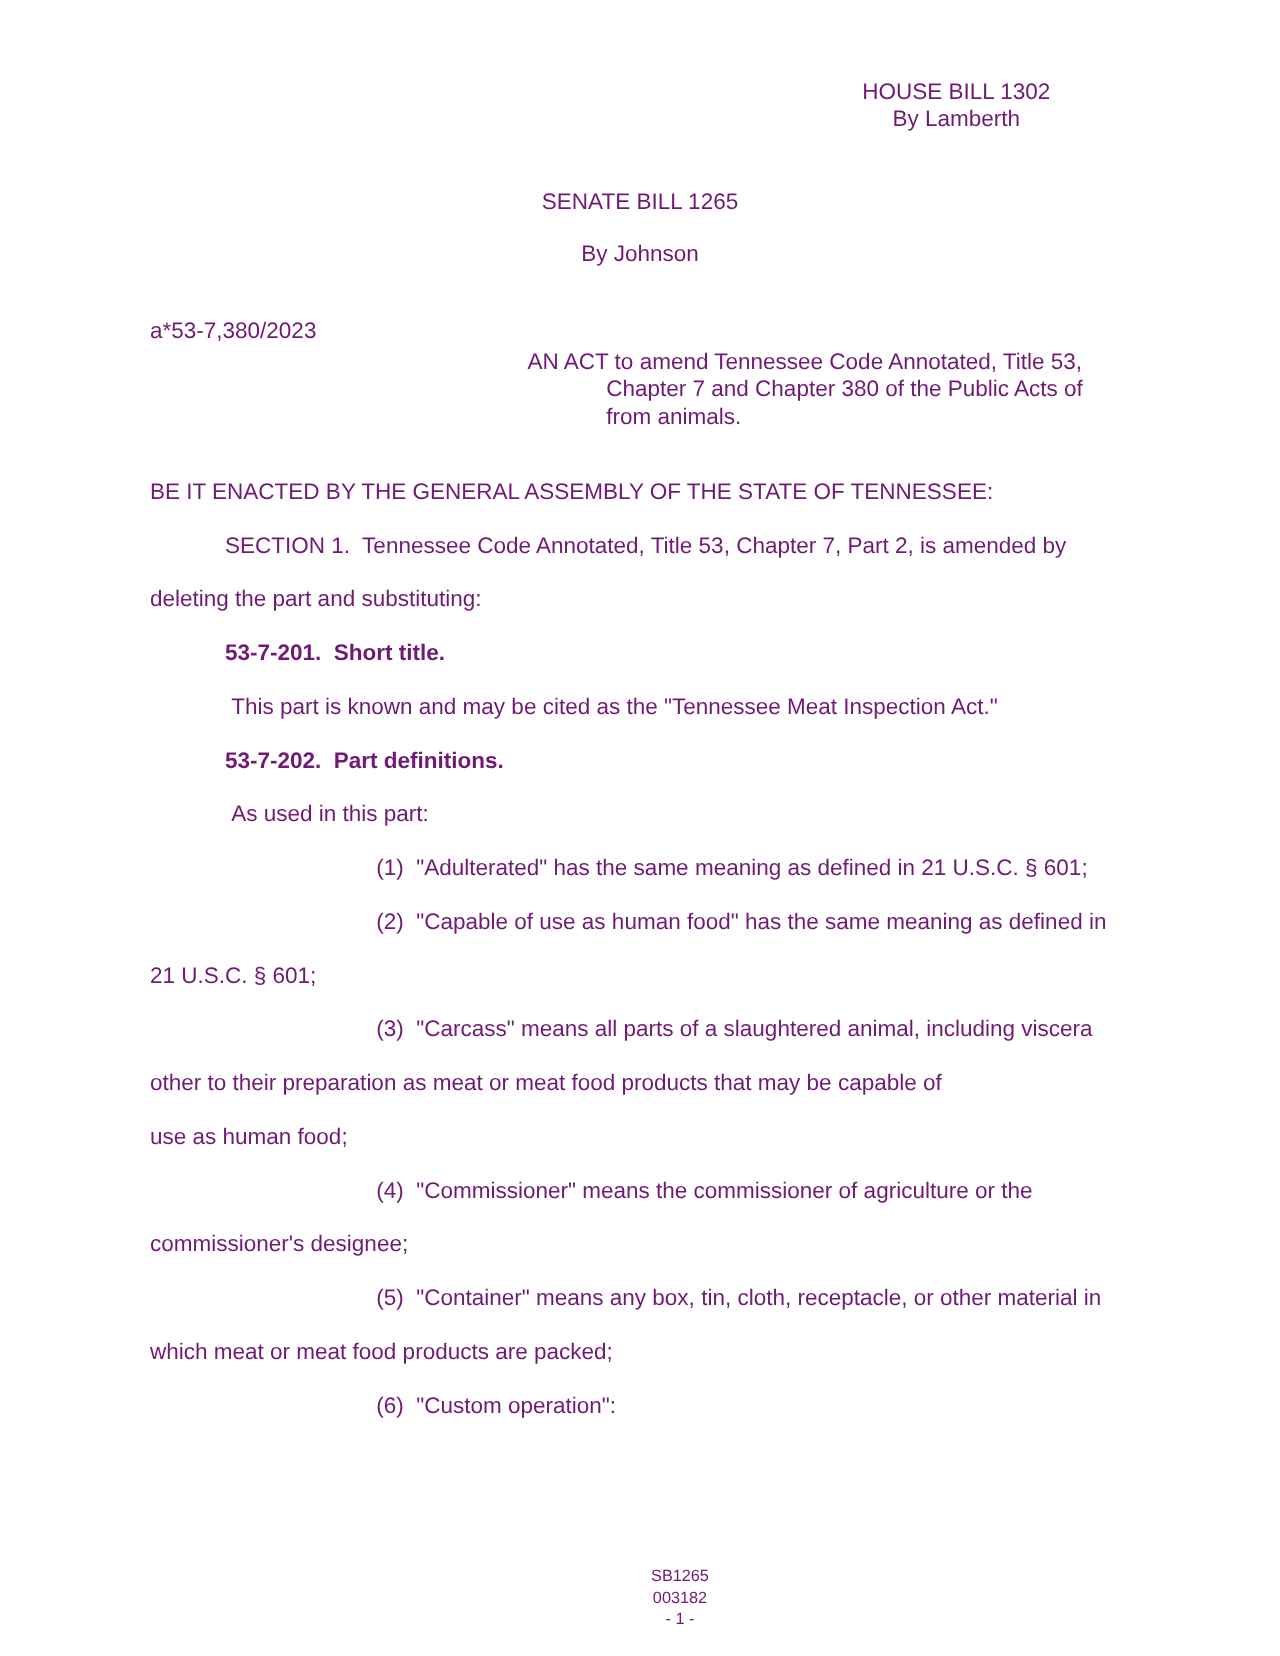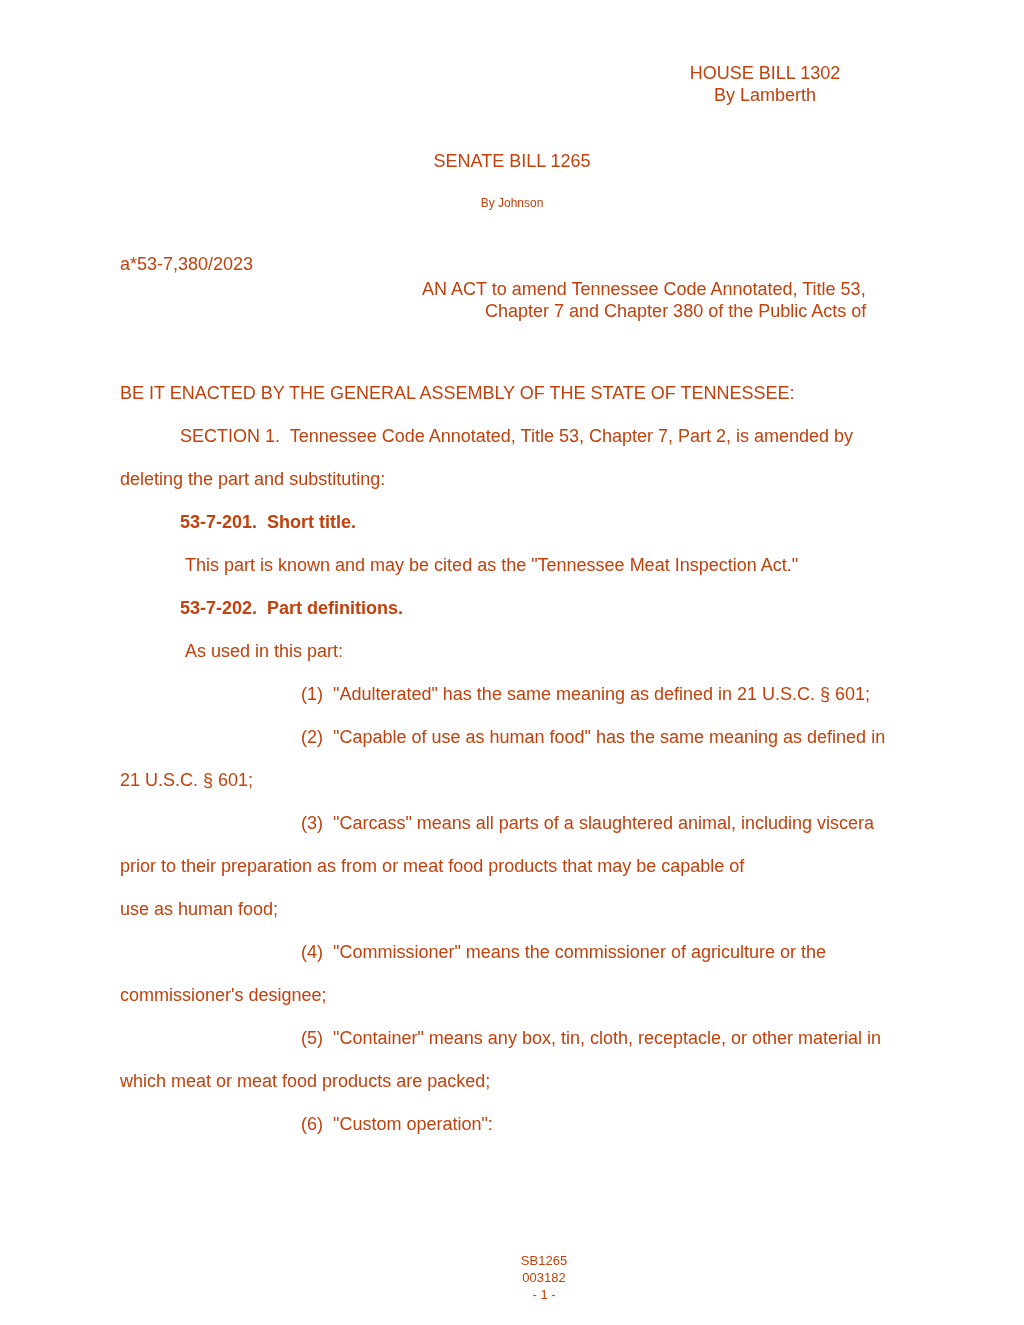--- a/index.html
+++ b/index.html
@@ -6,21 +6,21 @@
     margin: 0;
     padding: 0;
     background: #ffffff;
   }
   .page {
     position: relative;
     width: 1024px;
     height: 1325px;
     background: #ffffff;
     font-family: "Liberation Sans", sans-serif;
-    color: #c2410c;
+    color: #701a75;
     overflow: hidden;
   }
   .txt { white-space: pre; }
 
   
   .house-bill {
     position: absolute;
     top: 62px;
     left: 615px;
     width: 300px;
@@ -38,21 +38,21 @@
     text-align: center;
     font-size: 18px;
     line-height: 22px;
   }
   .senate-sponsor {
     position: absolute;
     top: 192px;
     left: 0;
     width: 1024px;
     text-align: center;
-    font-size: 12px;
+    font-size: 18px;
     line-height: 22px;
   }
 
   
   .draft-code {
     position: absolute;
     top: 253px;
     left: 120px;
     font-size: 18px;
     line-height: 22px;
@@ -105,35 +105,36 @@
   </div>
 
   <div class="senate-title txt">SENATE BILL 1265</div>
   <div class="senate-sponsor txt">By Johnson</div>
 
   <div class="draft-code txt">a*53-7,380/2023</div>
 
   <div class="an-act">
     <div class="txt">AN ACT to amend Tennessee Code Annotated, Title 53,</div>
     <div class="txt cont">Chapter 7 and Chapter 380 of the Public Acts of</div>
+    <div class="txt cont">from animals.</div>
   </div>
 
   <div class="bill-body">
     <div class="txt">BE IT ENACTED BY THE GENERAL ASSEMBLY OF THE STATE OF TENNESSEE:</div>
     <div class="txt ind1">SECTION 1.  Tennessee Code Annotated, Title 53, Chapter 7, Part 2, is amended by</div>
     <div class="txt">deleting the part and substituting:</div>
     <div class="txt ind1 bold">53-7-201.  Short title.</div>
     <div class="txt ind2">This part is known and may be cited as the "Tennessee Meat Inspection Act."</div>
     <div class="txt ind1 bold">53-7-202.  Part definitions.</div>
     <div class="txt ind2">As used in this part:</div>
     <div class="txt ind3">(1)  "Adulterated" has the same meaning as defined in 21 U.S.C. § 601;</div>
     <div class="txt ind3">(2)  "Capable of use as human food" has the same meaning as defined in</div>
     <div class="txt">21 U.S.C. § 601;</div>
     <div class="txt ind3">(3)  "Carcass" means all parts of a slaughtered animal, including viscera</div>
-    <div class="txt">prior to their preparation as from or meat food products that may be capable of</div>
+    <div class="txt">other to their preparation as meat or meat food products that may be capable of</div>
     <div class="txt">use as human food;</div>
     <div class="txt ind3">(4)  "Commissioner" means the commissioner of agriculture or the</div>
     <div class="txt">commissioner's designee;</div>
     <div class="txt ind3">(5)  "Container" means any box, tin, cloth, receptacle, or other material in</div>
     <div class="txt">which meat or meat food products are packed;</div>
     <div class="txt ind3">(6)  "Custom operation":</div>
   </div>
 
   <div class="page-footer">
     <div class="txt">SB1265</div>

